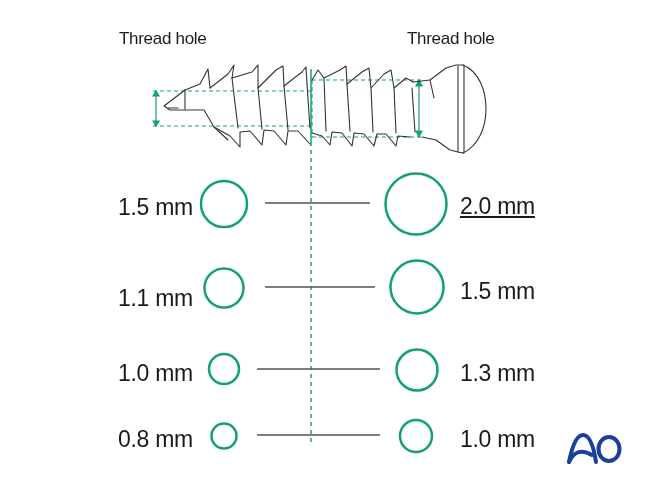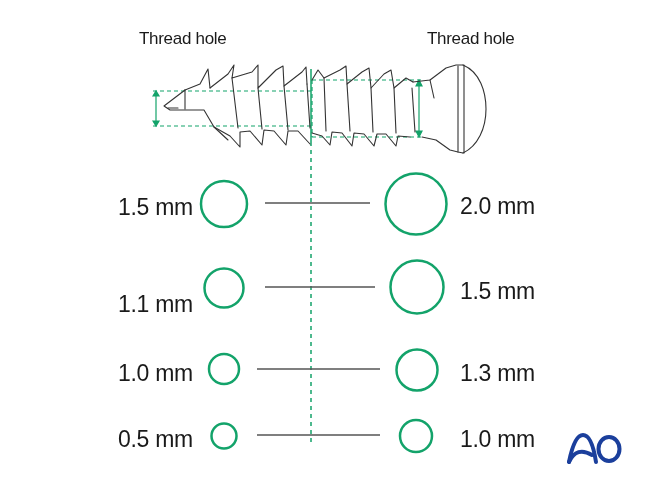--- a/index.html
+++ b/index.html
@@ -1,19 +1,19 @@
 <!DOCTYPE html>
 <html><head>
   <meta charset="utf-8">
   <style>
     html, body { margin: 0; padding: 0; background: #ffffff; }
     body { width: 665px; height: 493px; position: relative; overflow: hidden;
            font-family: "Liberation Sans", "DejaVu Sans", sans-serif; color: #1a1a1a; }
     .lbl { position: absolute; font-size: 23px; line-height: 20px; white-space: nowrap; letter-spacing: -0.3px; }
-    .title { font-size: 17px; margin-left: 20px; }
+    .title { font-size: 17px; }
     svg.canvas { position: absolute; left: 0; top: 0; }
     .ao { position: absolute; left: 566px; top: 431px; width: 56px; height: 34px; }
   </style>
 </head>
 <body>
 
 <div class="lbl title" style="left:119px; top:29px;">Thread hole</div>
 <div class="lbl title" style="left:407px; top:29px;">Thread hole</div>
 
 <svg class="canvas" width="665" height="493" viewBox="0 0 665 493">
@@ -91,25 +91,25 @@
 
   <g fill="none" stroke="#13a36a" stroke-width="2.5">
     <circle cx="416" cy="204" r="30.5"></circle>
     <circle cx="417" cy="287" r="26.5"></circle>
     <circle cx="417" cy="370" r="20.5"></circle>
     <circle cx="416" cy="436" r="16"></circle>
   </g>
 </svg>
 
 <div class="lbl" style="left:118px; top:197px;">1.5 mm</div>
-<div class="lbl" style="left:118px; top:294px;">1.1 mm</div>
+<div class="lbl" style="left:118px; top:288px;">1.1 mm</div>
 <div class="lbl" style="left:118px; top:363px;">1.0 mm</div>
-<div class="lbl" style="left:118px; top:429px;">0.5 mm</div>
+<div class="lbl" style="left:118px; top:429px;">0.8 mm</div>
 
-<div class="lbl" style="left:460px; top:196px;">2.0 mm</div>
+<div class="lbl" style="left:460px; top:196px;text-decoration:underline;">2.0 mm</div>
 <div class="lbl" style="left:460px; top:281px;">1.5 mm</div>
 <div class="lbl" style="left:460px; top:363px;">1.3 mm</div>
 <div class="lbl" style="left:460px; top:429px;">1.0 mm</div>
 
 <svg class="ao" viewBox="0 0 56 34">
   <g fill="none" stroke="#1b3f9c" stroke-width="4" stroke-linecap="round" stroke-linejoin="round">
     <path d="M3,31 C6,16 10,4 17,4 C24,4 28,18 30,31"></path>
     <path d="M3,31 C8,20 16,18 26,24"></path>
     <ellipse cx="43" cy="18" rx="10.5" ry="12"></ellipse>
   </g>

